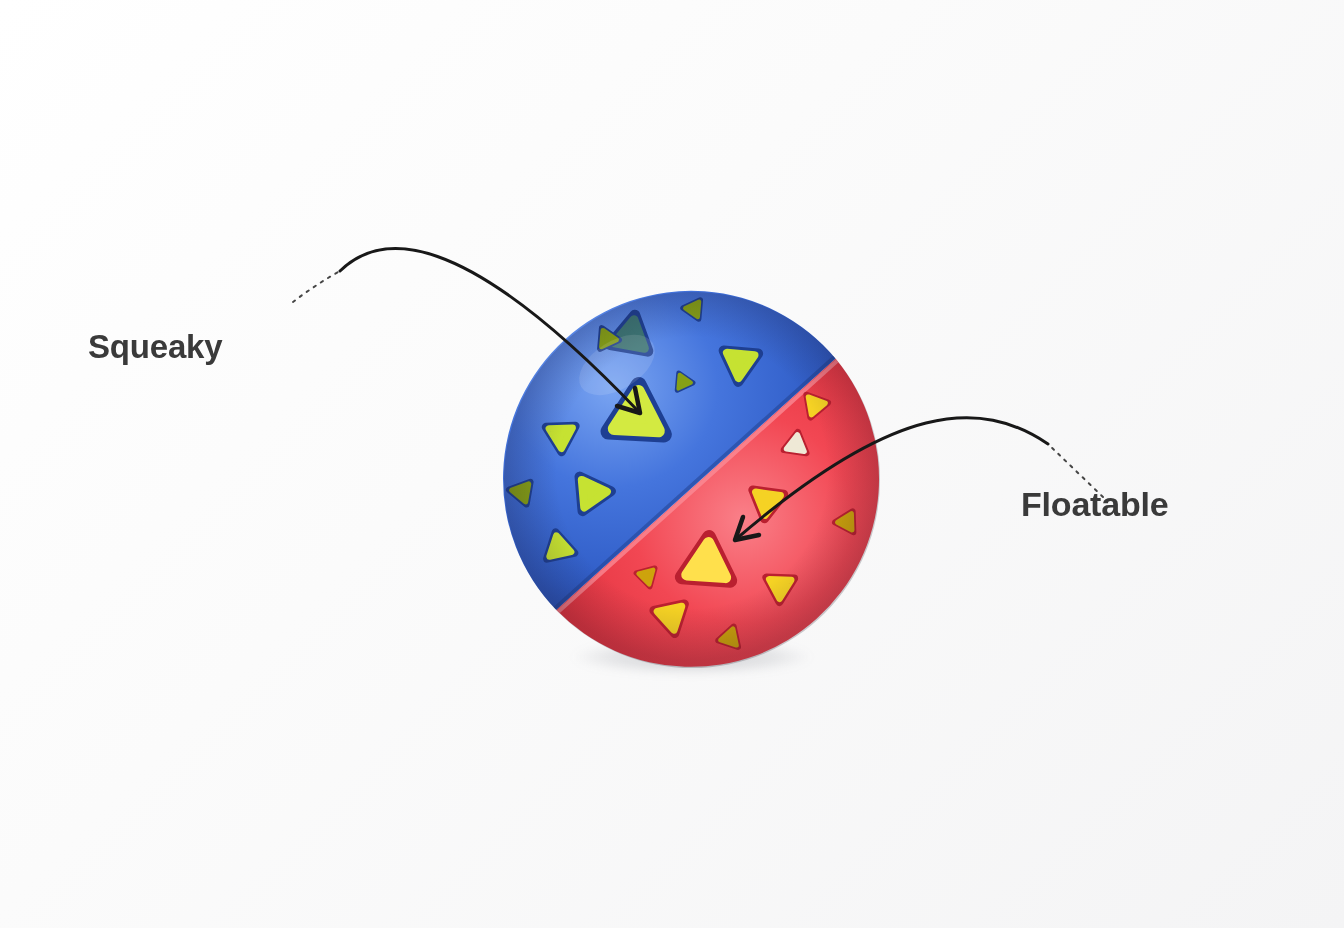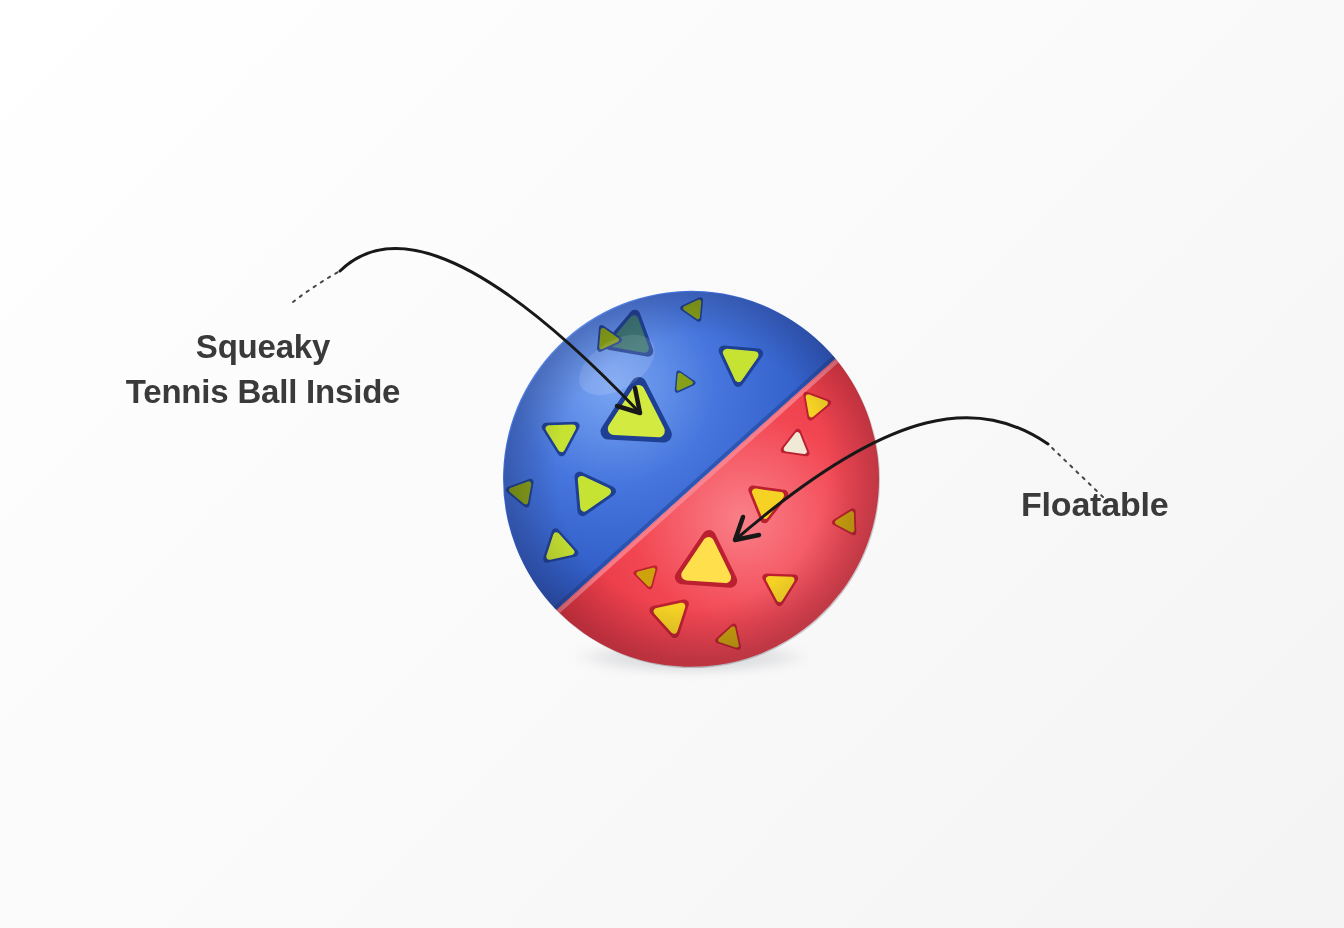--- a/index.html
+++ b/index.html
@@ -13,21 +13,21 @@
     background: linear-gradient(135deg, #ffffff 0%, #fbfbfb 40%, #f4f4f5 100%);
   }
   .label {
     position: absolute;
     color: #3a3a3a;
     font-weight: 700;
     letter-spacing: -0.2px;
   }
   .label-left {
     left: 88px; top: 324px; width: 350px;
-    text-align: center; font-size: 33px; line-height: 45px;
+    font-size: 33px; line-height: 45px;
   }
   .label-left .lbl-line { display: block; }
   .label-right {
     left: 1021px; top: 483px; font-size: 34px; line-height: 42px;
   }
   .ball-shadow {
     position: absolute; left: 537px; top: 634px; width: 310px; height: 46px;
     background: radial-gradient(closest-side, rgba(95,100,112,0.30), rgba(95,100,112,0.12) 55%, rgba(95,100,112,0) 78%);
     filter: blur(4px);
     border-radius: 50%;
@@ -51,21 +51,20 @@
   .arrow-tail  { fill: none; stroke: #181818; stroke-width: 2; stroke-linecap: round; stroke-dasharray: 2.5 6; opacity: 0.8; }
   .arrow-head  { fill: none; stroke: #181818; stroke-width: 4.5; stroke-linecap: round; stroke-linejoin: round; }
 </style>
 </head>
 <body>
 
 <div class="stage">
 
   <div class="label label-left">
     <span class="lbl-line">Squeaky</span>
-    <span class="lbl-line">Tennis Ball Inside</span>
   </div>
 
   <div class="label label-right">
     <span>Floatable</span>
   </div>
 
   <div class="ball-shadow"></div>
 
   <svg class="ball-svg" width="390" height="390" viewBox="0 0 390 390" aria-hidden="true">
     <defs>

